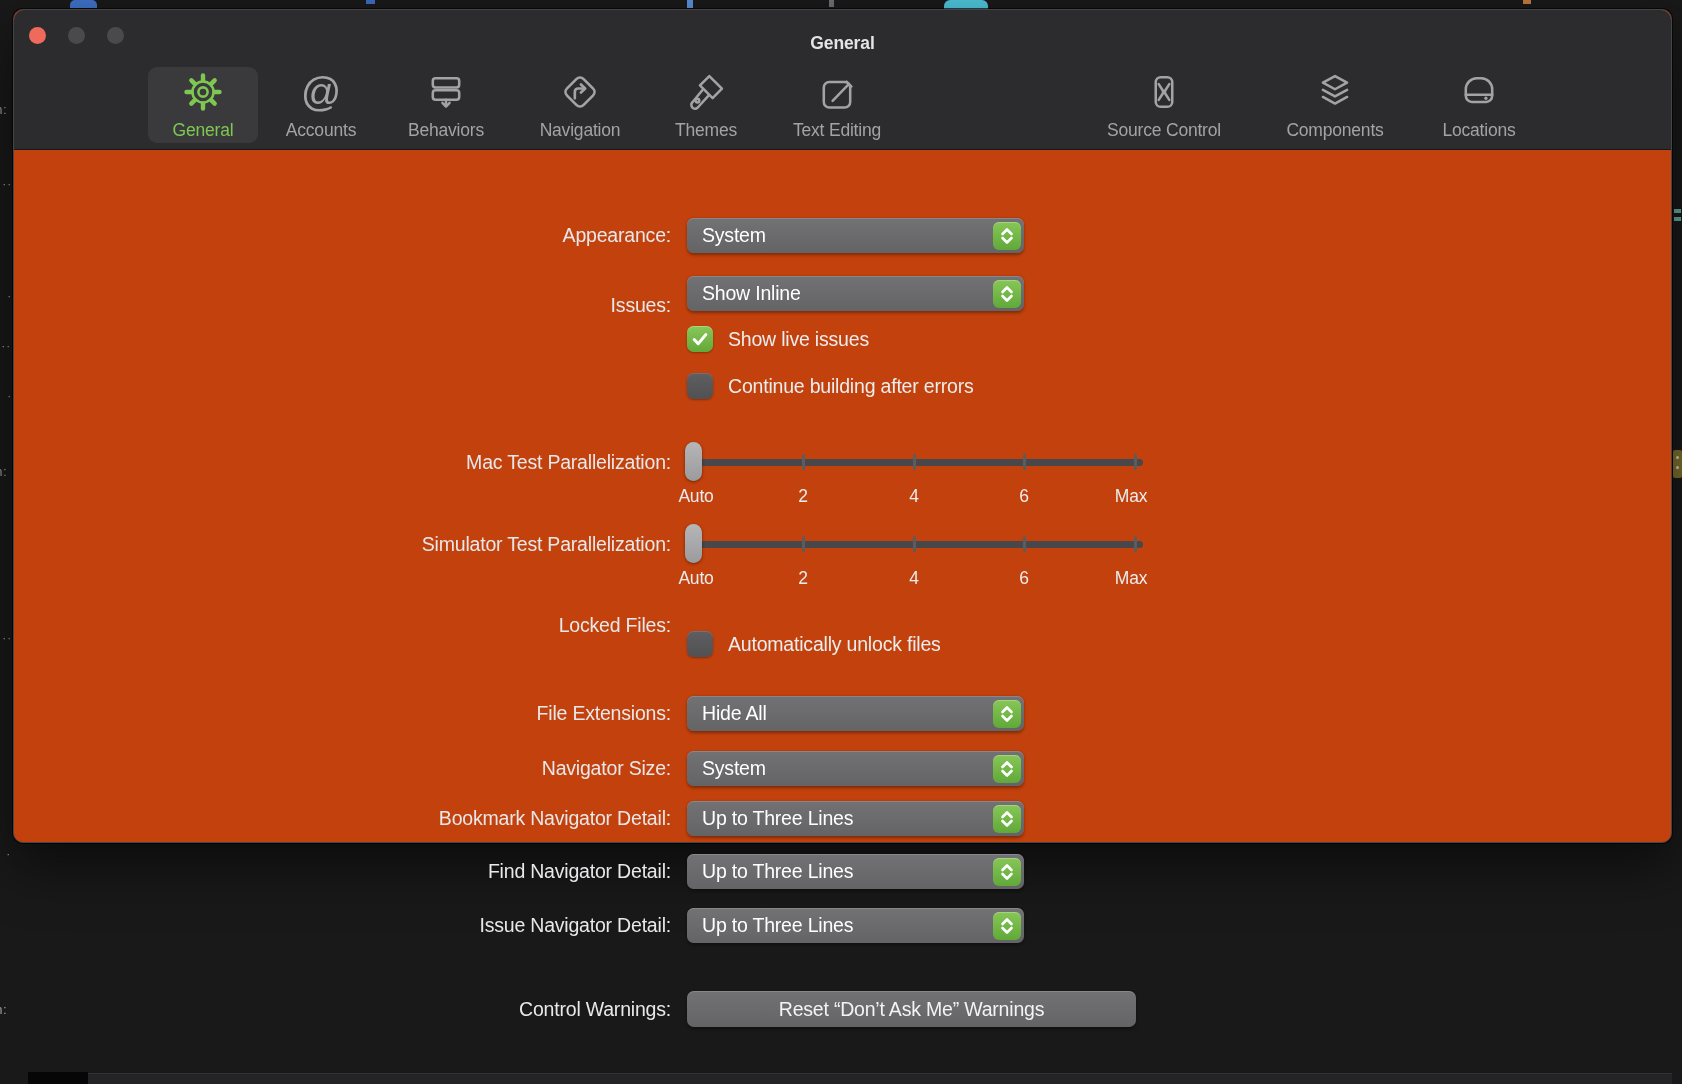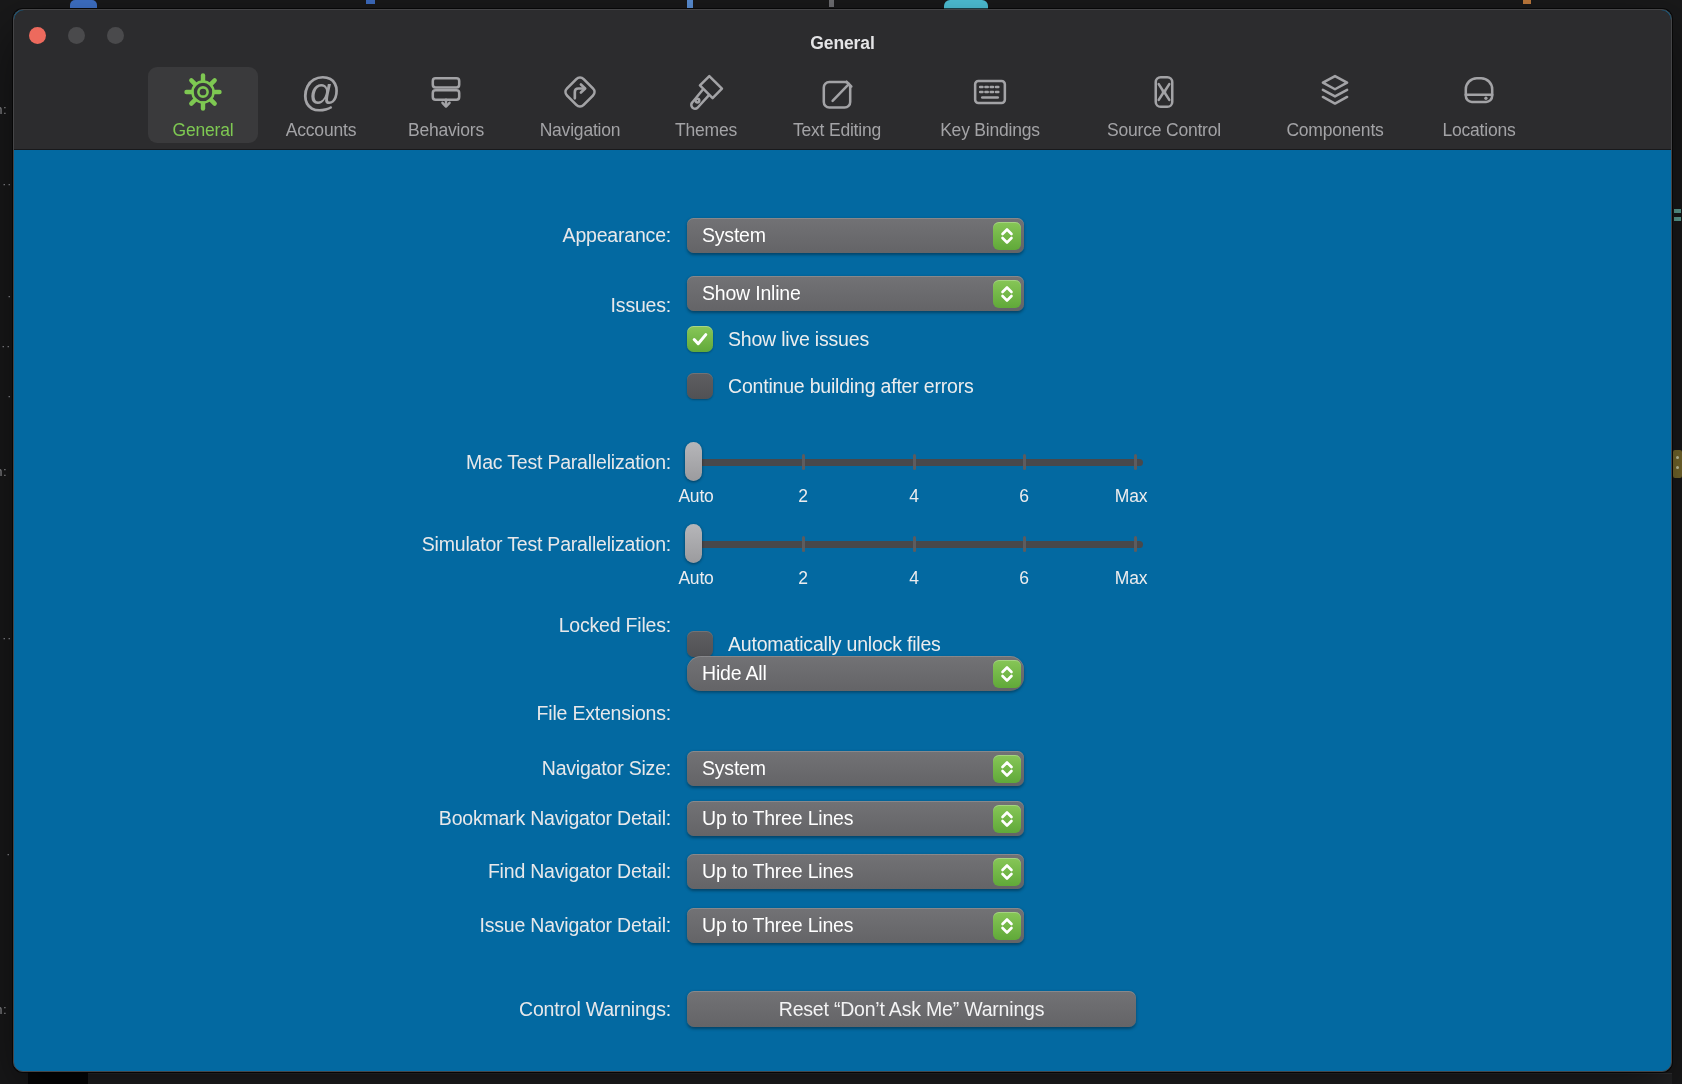--- a/index.html
+++ b/index.html
@@ -2,22 +2,22 @@
 <html><head>
 <meta charset="utf-8">
 <style>
   html,body{margin:0;padding:0;width:1682px;height:1084px;overflow:hidden;
     background:#19191a;font-family:"Liberation Sans","DejaVu Sans",sans-serif;
     -webkit-font-smoothing:antialiased;}
   *{box-sizing:border-box;}
   .frag{position:absolute;color:#98989c;font-size:13.5px;letter-spacing:.5px;}
 
   
-  .window{position:absolute;left:13px;top:9px;width:1659px;height:1063px;
-    background:#0369a1;border-radius:10px;border:1px solid #454547;
+  .window{position:absolute;left:13px;top:9px;width:1659px;height:834px;
+    background:#c2410c;border-radius:10px;border:1px solid #454547;
     box-shadow:0 0 0 1px rgba(0,0,0,.65),0 22px 55px rgba(0,0,0,.55);}
   .toolbar{position:absolute;left:0;top:0;width:100%;height:139px;
     background:#2c2c2e;border-radius:10px 10px 0 0;}
   .toolbar-sep{position:absolute;left:0;top:139px;width:100%;height:1px;background:#19191b;}
 
   .light{position:absolute;top:17px;width:17px;height:17px;border-radius:50%;}
   .titlebar-title{position:absolute;left:0;top:23px;width:100%;text-align:center;
     font-size:17.5px;font-weight:bold;color:#e4e4e6;letter-spacing:-.1px;}
 
   .selpill{position:absolute;left:134px;top:57px;width:110px;height:76px;
@@ -188,31 +188,20 @@
       <span class="icbox">
         <svg width="44" height="44" viewBox="0 0 40 40">
           <rect x="8" y="11" width="24" height="23" rx="5"></rect>
           <path d="M16 28 L30.5 13"></path>
           <path d="M28.6 10.6 L33 15"></path>
         </svg>
       </span>
       <span class="tlabel">Text Editing</span>
     </div>
 
-    <div class="tab" style="left:901px;">
-      <span class="icbox">
-        <svg width="44" height="44" viewBox="0 0 40 40">
-          <rect x="6.5" y="10" width="27" height="20" rx="3"></rect>
-          <path d="M11 15.5 H29" stroke-width="2.2" stroke-dasharray="2.2 2.6"></path>
-          <path d="M11 20 H29" stroke-width="2.2" stroke-dasharray="2.2 2.6"></path>
-          <path d="M13 25 H27" stroke-width="2.4"></path>
-        </svg>
-      </span>
-      <span class="tlabel">Key Bindings</span>
-    </div>
 
     <div class="tab" style="left:1075px;">
       <span class="icbox">
         <svg width="44" height="44" viewBox="0 0 40 40">
           <rect x="12.5" y="6.5" width="15" height="27" rx="4.5"></rect>
           <circle cx="20" cy="20" r="2.2" fill="currentColor" stroke="none"></circle>
           <path d="M18.6 18.2 L15.2 12.8"></path>
             <path d="M21.4 18.2 L24.8 12.8"></path>
           <path d="M18.6 21.8 L15.2 27.2"></path>
             <path d="M21.4 21.8 L24.8 27.2"></path>
@@ -305,21 +294,21 @@
     <span class="ticklabel" style="left:229px;">4</span>
     <span class="ticklabel" style="left:339px;">6</span>
     <span class="ticklabel" style="left:446px;">Max</span>
   </div>
 
   <div class="rowlabel" style="top:598px;">Locked Files:</div>
   <div class="cb off" style="top:621px;"></div>
   <div class="cblabel" style="top:621px;">Automatically unlock files</div>
 
   <div class="rowlabel" style="top:686px;">File Extensions:</div>
-  <div class="dd" style="top:646px;border-radius:14px;">
+  <div class="dd" style="top:686px;">
     <span>Hide All</span>
     <span class="stepper">
       <svg width="18" height="20" viewBox="0 0 18 20">
           <path d="M4.5 8 L9 3.5 L13.5 8"></path>
           <path d="M4.5 12 L9 16.5 L13.5 12"></path>
         </svg>
     </span>
   </div>
 
   <div class="rowlabel" style="top:741px;">Navigator Size:</div>

